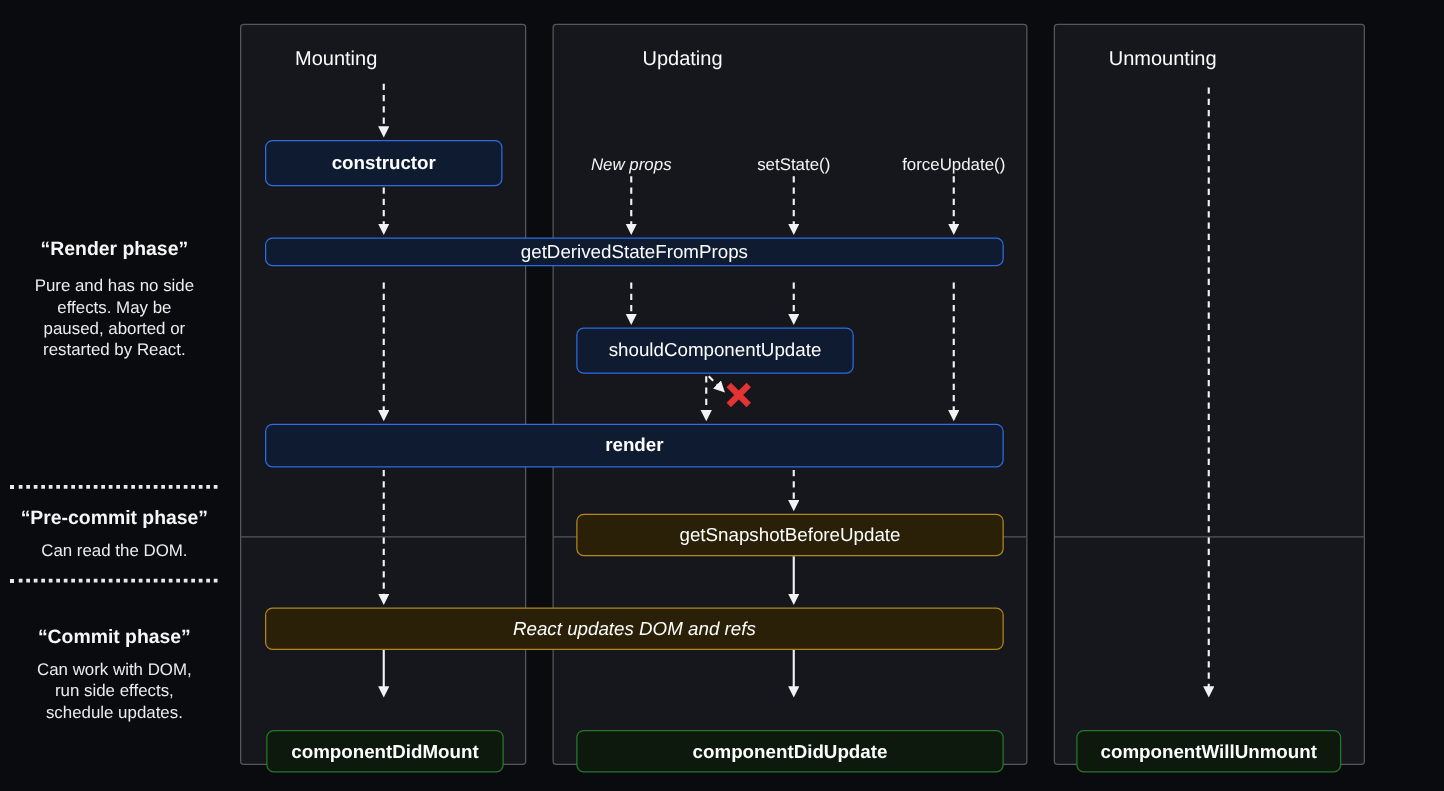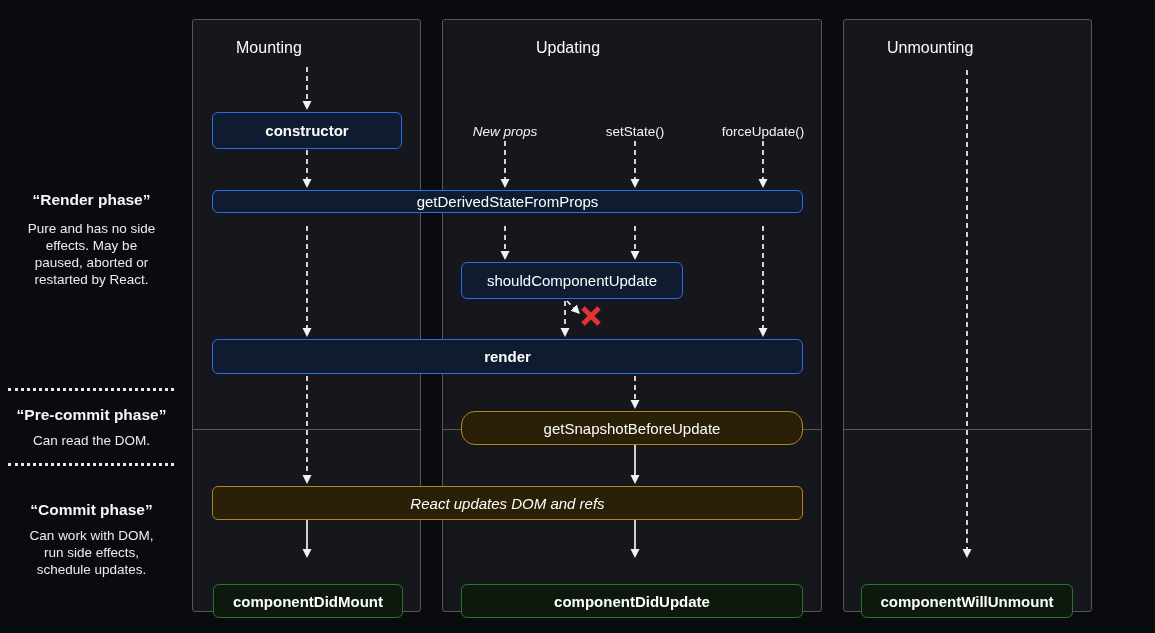--- a/index.html
+++ b/index.html
@@ -64,21 +64,21 @@
 
 <div class="panel" style="left:192px;width:229px;"></div>
 <div class="panel" style="left:442px;width:380px;"></div>
 <div class="panel" style="left:843px;width:249px;"></div>
 
 <div class="panel-divider" style="left:193px;width:228px;"></div>
 <div class="panel-divider" style="left:443px;width:378px;"></div>
 <div class="panel-divider" style="left:844px;width:247px;"></div>
 
 <div class="panel-title" style="left:192px;width:229px;">Mounting</div>
-<div class="panel-title" style="left:464px;width:380px;padding-left:28px;">Updating</div>
+<div class="panel-title" style="left:442px;width:380px;padding-left:28px;">Updating</div>
 <div class="panel-title" style="left:843px;width:249px;">Unmounting</div>
 
 <div class="trigger italic" style="left:440px;">New props</div>
 <div class="trigger" style="left:570px;">setState()</div>
 <div class="trigger" style="left:698px;">forceUpdate()</div>
 
 <div class="phase-title" style="top:191px;">“Render phase”</div>
 <div class="phase-desc" style="top:220px;">Pure and has no side
 effects. May be
 paused, aborted or
@@ -131,21 +131,21 @@
 </svg>
 
 <div class="box blue bold" style="left:212px;top:112px;width:190px;height:37px;">constructor</div>
 
 <div class="box blue" style="left:212px;top:190px;width:591px;height:23px;">getDerivedStateFromProps</div>
 
 <div class="box blue" style="left:461px;top:262px;width:222px;height:37px;">shouldComponentUpdate</div>
 
 <div class="box blue bold" style="left:212px;top:339px;width:591px;height:35px;">render</div>
 
-<div class="box amber" style="left:461px;top:411px;width:342px;height:34px;border-radius:14px;">getSnapshotBeforeUpdate</div>
+<div class="box amber" style="left:461px;top:411px;width:342px;height:34px;">getSnapshotBeforeUpdate</div>
 
 <div class="box amber italic" style="left:212px;top:486px;width:591px;height:34px;">React updates DOM and refs</div>
 
 <div class="box green bold" style="left:213px;top:560px;width:190px;height:34px;">componentDidMount</div>
 
 <div class="box green bold" style="left:461px;top:560px;width:342px;height:34px;">componentDidUpdate</div>
 
 <div class="box green bold" style="left:861px;top:560px;width:212px;height:34px;">componentWillUnmount</div>
 
 </body></html>

